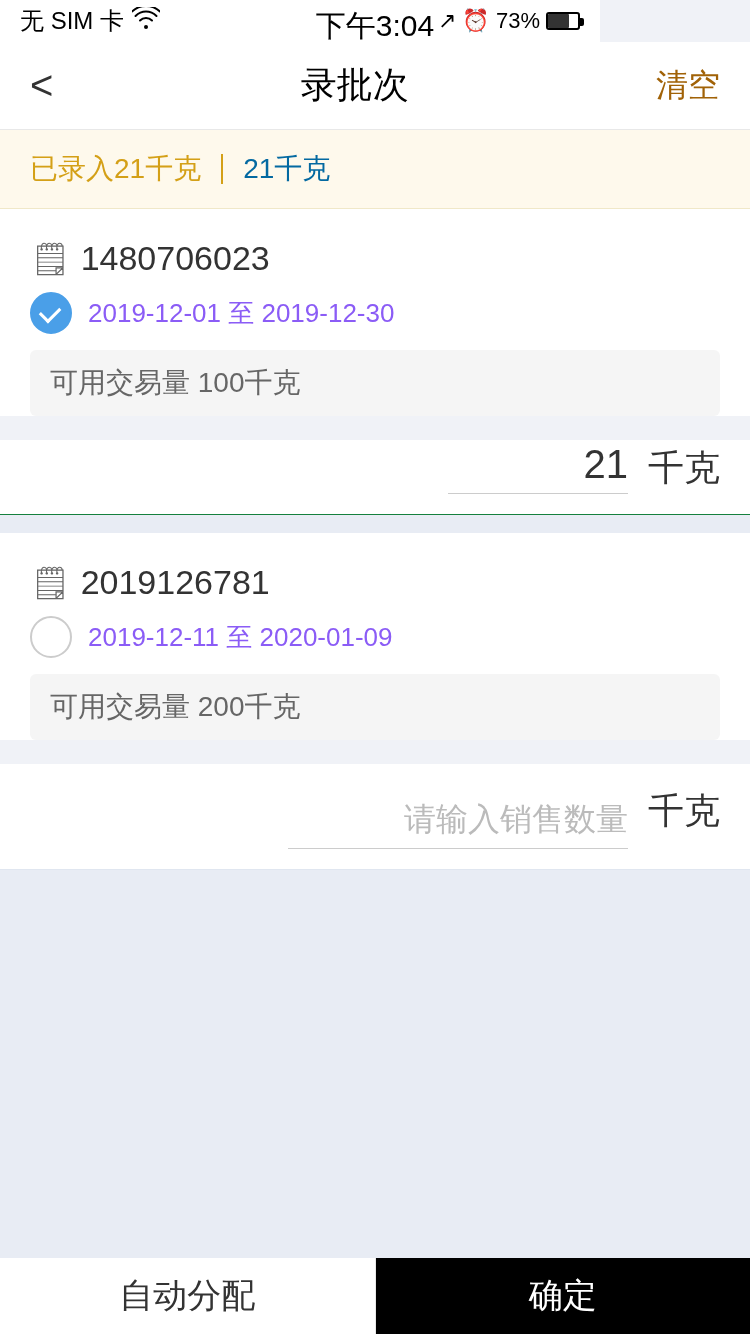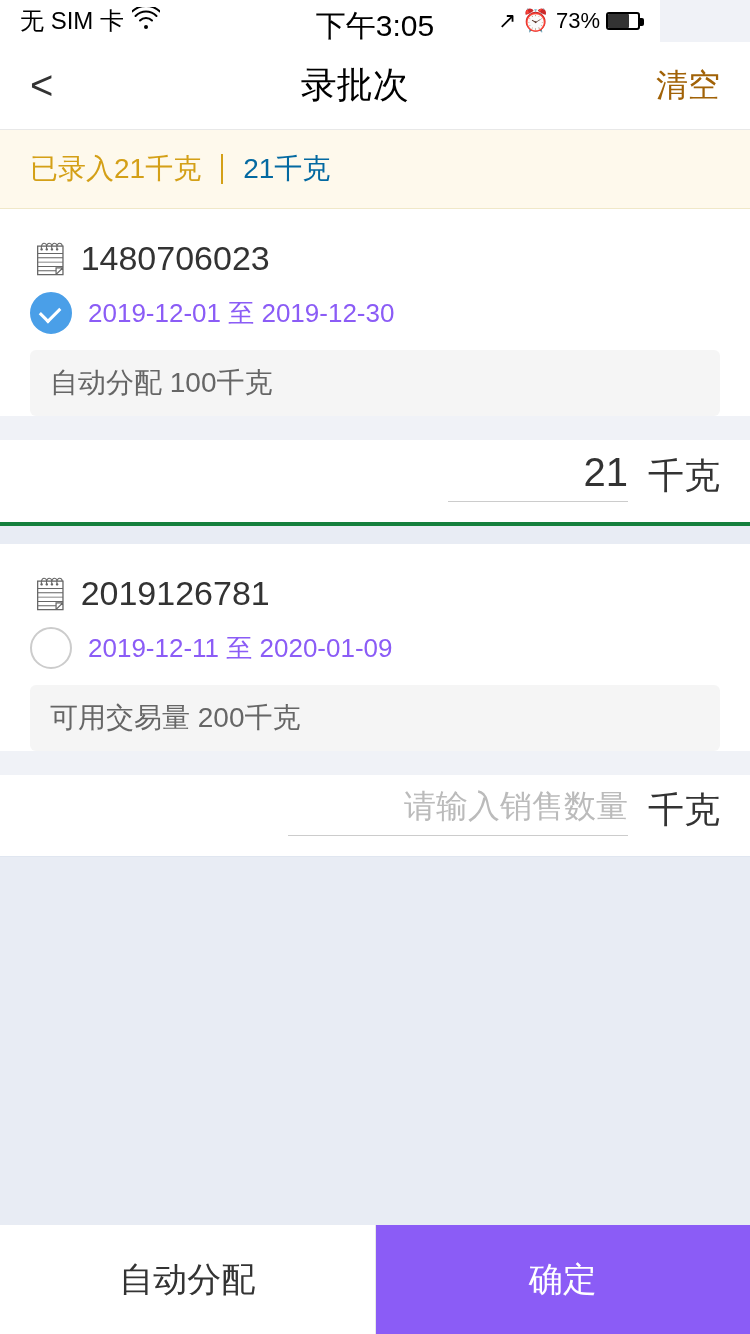--- a/index.html
+++ b/index.html
@@ -7,21 +7,21 @@
     body {
       width: 750px;
       min-height: 1334px;
       font-family: -apple-system, "PingFang SC", "Helvetica Neue", Arial, sans-serif;
       background: #f0f2f7;
       overflow-x: hidden;
     }
 
     
     .status-bar {
-      width: 660px;
+      width: 600px;
       height: 42px;
       background: #fff;
       display: flex;
       align-items: center;
       justify-content: space-between;
       padding: 0 20px;
       font-size: 24px;
     }
     .status-left {
       display: flex;
@@ -163,23 +163,23 @@
       color: #666;
       margin-left: 0;
       margin-bottom: 24px;
     }
 
     
     .qty-input-row {
       display: flex;
       align-items: center;
       justify-content: flex-end;
-      padding: 10px 30px 20px 30px;
-      background: #fff;
-      border-bottom: 4px solid #15803d;
+      padding: 2px 30px 20px 30px;
+      background: #fff;
+      border-bottom: 1px solid #15803d;
       gap: 20px;
     }
     .qty-underline {
       width: 260px;
       display: flex;
       flex-direction: column;
       align-items: flex-end;
     }
     .qty-value {
       font-size: 40px;
@@ -212,20 +212,21 @@
       justify-content: flex-end;
       padding: 10px 30px 20px 30px;
       background: #fff;
       border-bottom: 1px solid #e0e6f0;
       gap: 20px;
     }
     .qty-placeholder-text {
       font-size: 32px;
       color: #bbb;
       text-align: center;
+      margin-top: 24px;
     }
     .qty-placeholder-unit {
       font-size: 36px;
       color: #333;
     }
     .placeholder-underline {
       width: 340px;
       display: flex;
       flex-direction: column;
       align-items: flex-end;
@@ -239,21 +240,21 @@
 
     
     .empty-area {
       background: #e8ecf4;
       height: 440px;
     }
 
     
     .bottom-bar {
       width: 750px;
-      height: 109px;
+      height: 76px;
       background: #fff;
       display: flex;
       position: fixed;
       bottom: 0;
       left: 0;
     }
     .bottom-auto {
       flex: 1;
       display: flex;
       align-items: center;
@@ -263,40 +264,40 @@
       border-right: 1px solid #e8e8e8;
       cursor: pointer;
     }
     .bottom-confirm {
       flex: 1;
       display: flex;
       align-items: center;
       justify-content: center;
       font-size: 34px;
       color: #fff;
-      background: #8b5cf6;
+      background: #000000;
       cursor: pointer;
     }
   </style>
 </head>
 <body>
 
 <div class="status-bar">
   <div class="status-left">
     <span>无 SIM 卡</span>
     <span>
       <svg width="28" height="22" viewBox="0 0 28 22" fill="none">
         <path d="M14 18a2 2 0 1 1 0 4 2 2 0 0 1 0-4z" fill="#000"></path>
         <path d="M8 13.5C9.7 11.8 11.7 11 14 11s4.3.8 6 2.5" stroke="#000" stroke-width="2" fill="none" stroke-linecap="round"></path>
         <path d="M3.5 9C6.5 6 10 4.5 14 4.5S21.5 6 24.5 9" stroke="#000" stroke-width="2" fill="none" stroke-linecap="round"></path>
         <path d="M0 4.5C4 .8 8.7 -1 14 -1s10 1.8 14 5.5" stroke="#000" stroke-width="2" fill="none" stroke-linecap="round"></path>
       </svg>
     </span>
   </div>
-  <div class="status-center">下午3:05</div>
+  <div class="status-center">下午3:04</div>
   <div class="status-right">
     <span>↗</span>
     <span>⏰</span>
     <span>73%</span>
     <span style="display:inline-block;width:34px;height:18px;border:2px solid #000;border-radius:3px;position:relative;">
       <span style="display:block;width:70%;height:100%;background:#333;border-radius:1px;"></span>
       <span style="position:absolute;right:-6px;top:4px;width:4px;height:8px;background:#000;border-radius:0 2px 2px 0;"></span>
     </span>
   </div>
 </div>
@@ -315,21 +316,21 @@
 
 <div class="batch-card">
   <div class="batch-header">
     <span class="batch-id-icon">🗒</span>
     <span class="batch-id">1480706023</span>
   </div>
   <div class="batch-date-row">
     <div class="radio-btn checked"></div>
     <span class="batch-date">2019-12-01 至 2019-12-30</span>
   </div>
-  <div class="available-qty-bar">自动分配 100千克</div>
+  <div class="available-qty-bar">可用交易量 100千克</div>
 </div>
 
 <div class="qty-input-row">
   <div class="qty-underline">
     <span class="qty-value">21</span>
     <div class="underline"></div>
   </div>
   <span class="qty-unit">千克</span>
 </div>
 

